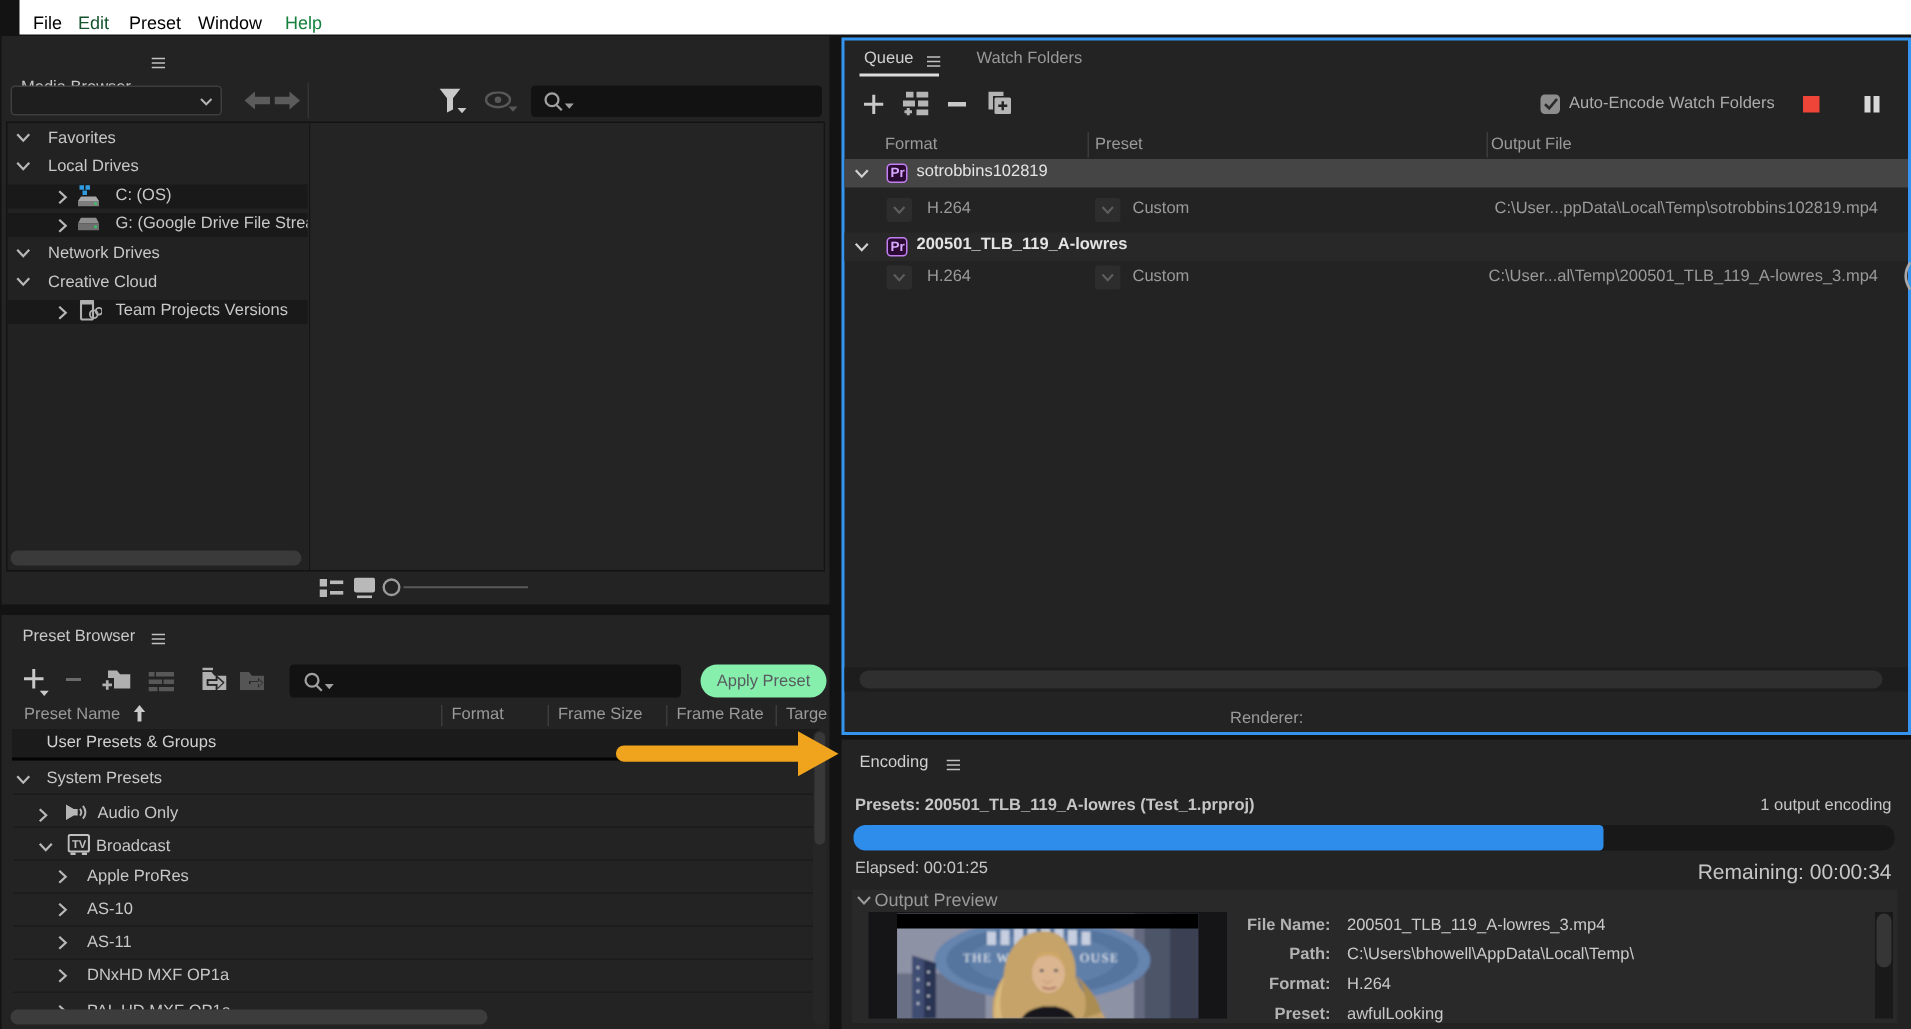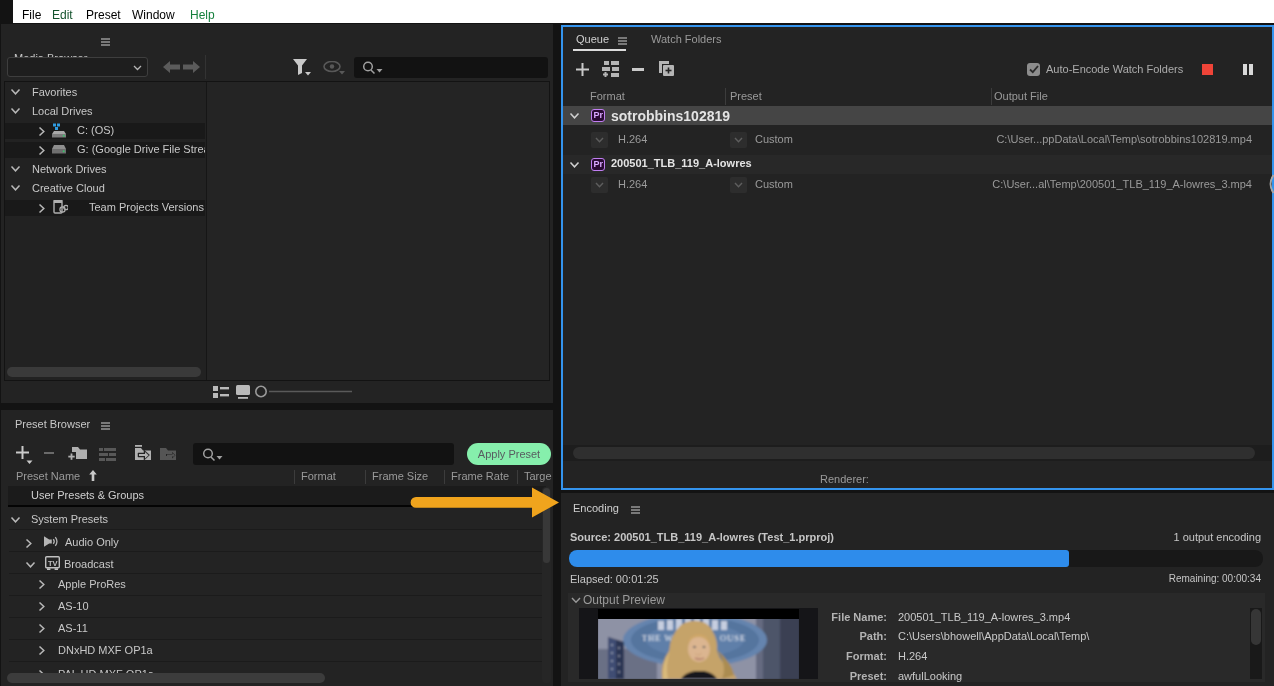--- a/index.html
+++ b/index.html
@@ -112,21 +112,21 @@
     <div class="abs" style="left:4px;top:176px;width:200px;height:16px;background:#191919;"></div>
     <svg class="abs" style="left:37px;top:179px;" width="8" height="11" viewBox="0 0 8 11">
         <path d="M1.5 1.5 L5.8 5.5 L1.5 9.5" stroke="#b8b8b8" stroke-width="1.5" fill="none"></path>
       </svg>
     <svg class="abs" style="left:52px;top:176px;" width="15" height="15" viewBox="0 0 15 15">
       <rect x="1" y="0" width="8" height="13" rx="1" fill="none" stroke="#b0b0b0" stroke-width="1.4"></rect>
       <rect x="1" y="0" width="8" height="3" fill="#b0b0b0"></rect>
       <circle cx="9.5" cy="9.5" r="2.6" fill="none" stroke="#b0b0b0" stroke-width="1.2"></circle>
       <circle cx="13" cy="7.5" r="2.2" fill="none" stroke="#b0b0b0" stroke-width="1.2"></circle>
     </svg>
-    <span class="abs t12" style="left:88px;top:177px;">Team Projects Versions</span>
+    <span class="abs t12" style="left:76px;top:177px;">Team Projects Versions</span>
 
     <div class="abs" style="left:6px;top:343px;width:194px;height:10px;background:#3a3a3a;border-radius:5px;"></div>
 
     <svg class="abs" style="left:212px;top:362px;" width="16" height="12" viewBox="0 0 16 12">
       <rect x="0" y="0" width="5" height="5" fill="#b9b9b9"></rect>
         <rect x="0" y="7" width="5" height="5" fill="#b9b9b9"></rect>
       <rect x="7" y="1" width="9" height="2.4" fill="#b9b9b9"></rect>
         <rect x="7" y="8" width="9" height="2.4" fill="#b9b9b9"></rect>
     </svg>
     <svg class="abs" style="left:235px;top:361px;" width="14" height="14" viewBox="0 0 14 14">
@@ -322,21 +322,21 @@
     <div class="abs" style="left:162px;top:61px;width:1px;height:17px;background:#3c3c3c;"></div>
     <div class="abs" style="left:428px;top:61px;width:1px;height:17px;background:#3c3c3c;"></div>
 
     <div class="abs" style="left:0;top:79px;width:709px;height:19px;background:#454545;"></div>
     <svg class="abs" style="left:6px;top:85px;" width="11" height="8" viewBox="0 0 11 8">
         <path d="M1.5 1.5 L5.5 5.8 L9.5 1.5" stroke="#d0d0d0" stroke-width="1.5" fill="none"></path>
       </svg>
     <div class="abs" style="left:28px;top:81.5px;width:14px;height:13px;background:#2a0a33;border:1.4px solid #c17ff2;border-radius:3px;box-sizing:border-box;">
       <span style="position:absolute;left:1.6px;top:0.2px;font-size:9px;font-weight:bold;color:#d9a8ff;">Pr</span>
     </div>
-    <span class="abs" style="left:48px;top:81px;font-size:14px;color:#e4e4e4;font-weight:bold;">sotrobbins102819</span>
+    <span class="abs" style="left:48px;top:81px;font-size:11px;color:#e4e4e4;font-weight:normal;">sotrobbins102819</span>
 
     <div class="abs" style="left:28px;top:105px;width:17px;height:16px;background:#2d2d2d;border-radius:2px;">
       <svg style="position:absolute;left:4px;top:5px;" width="9" height="7" viewBox="0 0 9 7">
           <path d="M1 1 L4.5 4.8 L8 1" stroke="#5e5e5e" stroke-width="1.4" fill="none"></path>
         </svg>
     </div>
     <span class="abs dim" style="left:55px;top:106px;font-size:11px;">H.264</span>
     <div class="abs" style="left:167px;top:105px;width:17px;height:16px;background:#2d2d2d;border-radius:2px;">
       <svg style="position:absolute;left:4px;top:5px;" width="9" height="7" viewBox="0 0 9 7">
           <path d="M1 1 L4.5 4.8 L8 1" stroke="#5e5e5e" stroke-width="1.4" fill="none"></path>
@@ -380,27 +380,27 @@
   <div class="abs" style="left:561px;top:493px;width:713px;height:3px;background:#232323;"></div>
   <div class="panel" id="encodingPanel" style="left:561px;top:496px;width:778px;height:190px;">
     <span class="abs" style="left:12px;top:6px;font-size:11px;color:#d0d0d0;">Encoding</span>
     <svg class="abs" style="left:70px;top:10px;" width="9" height="8" viewBox="0 0 9 8">
       <g stroke="#c2c2c2" stroke-width="1.1">
           <line x1="0" y1="1" x2="9" y2="1"></line>
           <line x1="0" y1="4" x2="9" y2="4"></line>
           <line x1="0" y1="7" x2="9" y2="7"></line>
         </g>
     </svg>
-    <span class="abs" style="left:9px;top:35px;font-size:11px;color:#c6c6c6;font-weight:bold;">Source: 200501_TLB_119_A-lowres (Test_1.prproj)</span>
+    <span class="abs" style="left:9px;top:35px;font-size:11px;color:#c6c6c6;font-weight:bold;">Presets: 200501_TLB_119_A-lowres (Test_1.prproj)</span>
     <span class="abs" style="left:700px;top:35px;font-size:11px;color:#c6c6c6;transform:translateX(-100%);white-space:nowrap;">1 output encoding</span>
 
     <div class="abs" style="left:8px;top:54px;width:694px;height:17px;background:#181818;border-radius:8px;"></div>
     <div class="abs" style="left:8px;top:54px;width:500px;height:17px;background:#2e8ceb;border-radius:8px 3px 3px 8px;"></div>
     <span class="abs" style="left:9px;top:77px;font-size:11px;color:#c6c6c6;">Elapsed: 00:01:25</span>
-    <span class="abs" style="left:700px;top:77px;font-size:10px;color:#c6c6c6;transform:translateX(-100%);white-space:nowrap;">Remaining: 00:00:34</span>
+    <span class="abs" style="left:700px;top:77px;font-size:14px;color:#c6c6c6;transform:translateX(-100%);white-space:nowrap;">Remaining: 00:00:34</span>
 
     <div class="abs" style="left:7px;top:97px;width:697px;height:89px;background:#292929;"></div>
     <svg class="abs" style="left:10px;top:101px;" width="10" height="7" viewBox="0 0 10 7">
         <path d="M1 1 L5 5.3 L9 1" stroke="#9a9a9a" stroke-width="1.4" fill="none"></path>
       </svg>
     <span class="abs dim" style="left:22px;top:97px;font-size:12px;">Output Preview</span>
 
     <div class="abs" style="left:18px;top:112px;width:239px;height:71px;background:#151518;"></div>
     <svg class="abs" style="left:37px;top:113px;" width="201" height="70" viewBox="0 0 201 70">
       <defs>

